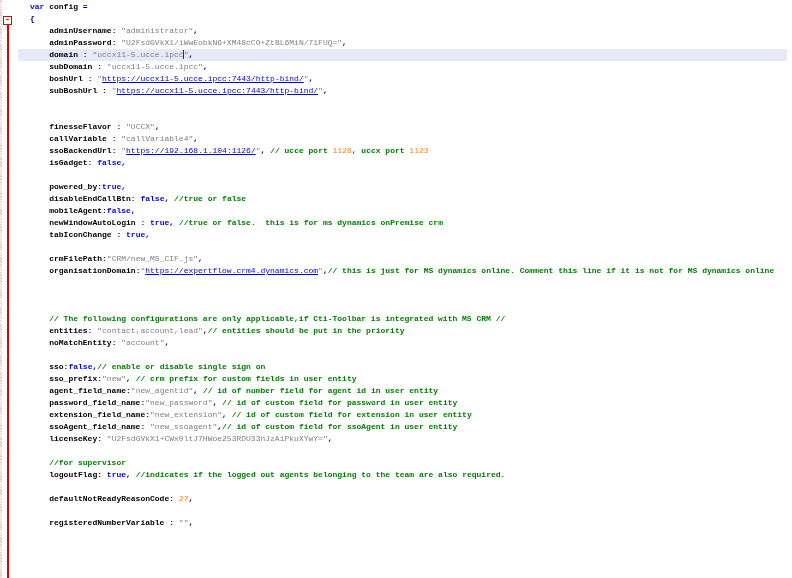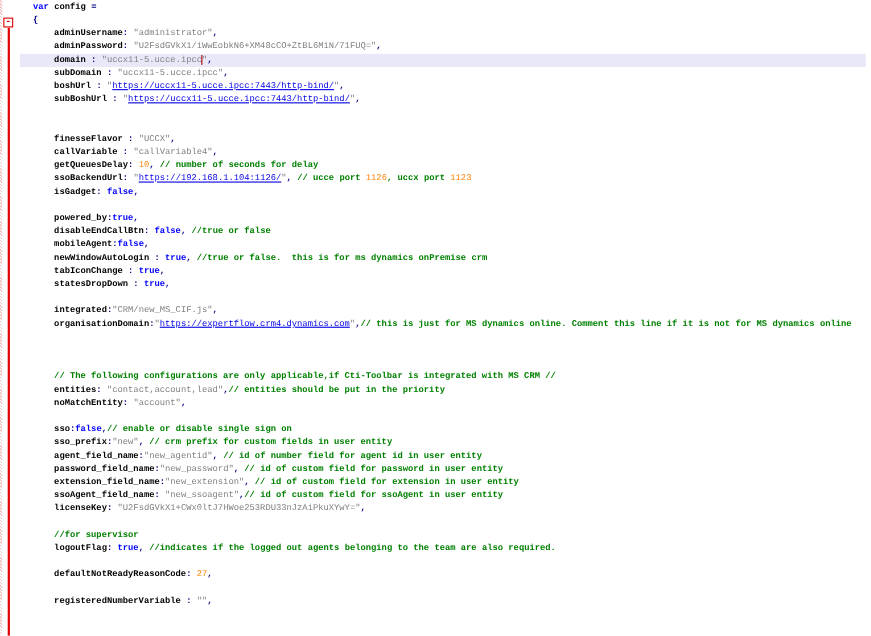--- a/index.html
+++ b/index.html
@@ -44,32 +44,30 @@
       <div class="line"><span class="tk-w">    </span><span class="tk-p">adminUsername</span><span class="tk-o">:</span><span class="tk-w"> </span><span class="tk-s">"administrator"</span><span class="tk-o">,</span></div>
       <div class="line"><span class="tk-w">    </span><span class="tk-p">adminPassword</span><span class="tk-o">:</span><span class="tk-w"> </span><span class="tk-s">"U2FsdGVkX1/iWwEobkN6+XM48cCO+ZtBL6MiN/71FUQ="</span><span class="tk-o">,</span></div>
       <div class="line current"><span class="tk-w">    </span><span class="tk-p">domain</span><span class="tk-w"> </span><span class="tk-o">:</span><span class="tk-w"> </span><span class="tk-s">"uccx11-5.ucce.ipcc</span><span class="caret"></span><span class="tk-s">"</span><span class="tk-o">,</span></div>
       <div class="line"><span class="tk-w">    </span><span class="tk-p">subDomain</span><span class="tk-w"> </span><span class="tk-o">:</span><span class="tk-w"> </span><span class="tk-s">"uccx11-5.ucce.ipcc"</span><span class="tk-o">,</span></div>
       <div class="line"><span class="tk-w">    </span><span class="tk-p">boshUrl</span><span class="tk-w"> </span><span class="tk-o">:</span><span class="tk-w"> </span><span class="tk-s">"</span><span class="tk-u">https://uccx11-5.ucce.ipcc:7443/http-bind/</span><span class="tk-s">"</span><span class="tk-o">,</span></div>
       <div class="line"><span class="tk-w">    </span><span class="tk-p">subBoshUrl</span><span class="tk-w"> </span><span class="tk-o">:</span><span class="tk-w"> </span><span class="tk-s">"</span><span class="tk-u">https://uccx11-5.ucce.ipcc:7443/http-bind/</span><span class="tk-s">"</span><span class="tk-o">,</span></div>
       <div class="line"></div>
       <div class="line"></div>
       <div class="line"><span class="tk-w">    </span><span class="tk-p">finesseFlavor</span><span class="tk-w"> </span><span class="tk-o">:</span><span class="tk-w"> </span><span class="tk-s">"UCCX"</span><span class="tk-o">,</span></div>
       <div class="line"><span class="tk-w">    </span><span class="tk-p">callVariable</span><span class="tk-w"> </span><span class="tk-o">:</span><span class="tk-w"> </span><span class="tk-s">"callVariable4"</span><span class="tk-o">,</span></div>
-      <div class="line"><span class="tk-w">    </span><span class="tk-p">getQueuesDelay</span><span class="tk-o">:</span><span class="tk-w"> </span><span class="tk-n">10</span><span class="tk-o">,</span><span class="tk-w"> </span><span class="tk-c">// number of seconds for delay</span></div>
       <div class="line"><span class="tk-w">    </span><span class="tk-p">ssoBackendUrl</span><span class="tk-o">:</span><span class="tk-w"> </span><span class="tk-s">"</span><span class="tk-u">https://192.168.1.104:1126/</span><span class="tk-s">"</span><span class="tk-o">,</span><span class="tk-w"> </span><span class="tk-c">// ucce port </span><span class="tk-n">1126</span><span class="tk-c">, uccx port </span><span class="tk-n">1123</span></div>
       <div class="line"><span class="tk-w">    </span><span class="tk-p">isGadget</span><span class="tk-o">:</span><span class="tk-w"> </span><span class="tk-k">false</span><span class="tk-o">,</span></div>
       <div class="line"></div>
       <div class="line"><span class="tk-w">    </span><span class="tk-p">powered_by</span><span class="tk-o">:</span><span class="tk-k">true</span><span class="tk-o">,</span></div>
       <div class="line"><span class="tk-w">    </span><span class="tk-p">disableEndCallBtn</span><span class="tk-o">:</span><span class="tk-w"> </span><span class="tk-k">false</span><span class="tk-o">,</span><span class="tk-w"> </span><span class="tk-c">//true or false</span></div>
       <div class="line"><span class="tk-w">    </span><span class="tk-p">mobileAgent</span><span class="tk-o">:</span><span class="tk-k">false</span><span class="tk-o">,</span></div>
       <div class="line"><span class="tk-w">    </span><span class="tk-p">newWindowAutoLogin</span><span class="tk-w"> </span><span class="tk-o">:</span><span class="tk-w"> </span><span class="tk-k">true</span><span class="tk-o">,</span><span class="tk-w"> </span><span class="tk-c">//true or false.  this is for ms dynamics onPremise crm</span></div>
       <div class="line"><span class="tk-w">    </span><span class="tk-p">tabIconChange</span><span class="tk-w"> </span><span class="tk-o">:</span><span class="tk-w"> </span><span class="tk-k">true</span><span class="tk-o">,</span></div>
-      <div class="line"><span class="tk-w">    </span><span class="tk-p">statesDropDown</span><span class="tk-w"> </span><span class="tk-o">:</span><span class="tk-w"> </span><span class="tk-k">true</span><span class="tk-o">,</span></div>
       <div class="line"></div>
-      <div class="line"><span class="tk-w">    </span><span class="tk-p">integrated</span><span class="tk-o">:</span><span class="tk-s">"CRM/new_MS_CIF.js"</span><span class="tk-o">,</span></div>
+      <div class="line"><span class="tk-w">    </span><span class="tk-p">crmFilePath</span><span class="tk-o">:</span><span class="tk-s">"CRM/new_MS_CIF.js"</span><span class="tk-o">,</span></div>
       <div class="line"><span class="tk-w">    </span><span class="tk-p">organisationDomain</span><span class="tk-o">:</span><span class="tk-s">"</span><span class="tk-u">https://expertflow.crm4.dynamics.com</span><span class="tk-s">"</span><span class="tk-o">,</span><span class="tk-c">// this is just for MS dynamics online. Comment this line if it is not for MS dynamics online</span></div>
       <div class="line"></div>
       <div class="line"></div>
       <div class="line"></div>
       <div class="line"><span class="tk-w">    </span><span class="tk-c">// The following configurations are only applicable,if Cti-Toolbar is integrated with MS CRM //</span></div>
       <div class="line"><span class="tk-w">    </span><span class="tk-p">entities</span><span class="tk-o">:</span><span class="tk-w"> </span><span class="tk-s">"contact,account,lead"</span><span class="tk-o">,</span><span class="tk-c">// entities should be put in the priority</span></div>
       <div class="line"><span class="tk-w">    </span><span class="tk-p">noMatchEntity</span><span class="tk-o">:</span><span class="tk-w"> </span><span class="tk-s">"account"</span><span class="tk-o">,</span></div>
       <div class="line"></div>
       <div class="line"><span class="tk-w">    </span><span class="tk-p">sso</span><span class="tk-o">:</span><span class="tk-k">false</span><span class="tk-o">,</span><span class="tk-c">// enable or disable single sign on</span></div>
       <div class="line"><span class="tk-w">    </span><span class="tk-p">sso_prefix</span><span class="tk-o">:</span><span class="tk-s">"new"</span><span class="tk-o">,</span><span class="tk-w"> </span><span class="tk-c">// crm prefix for custom fields in user entity</span></div>

